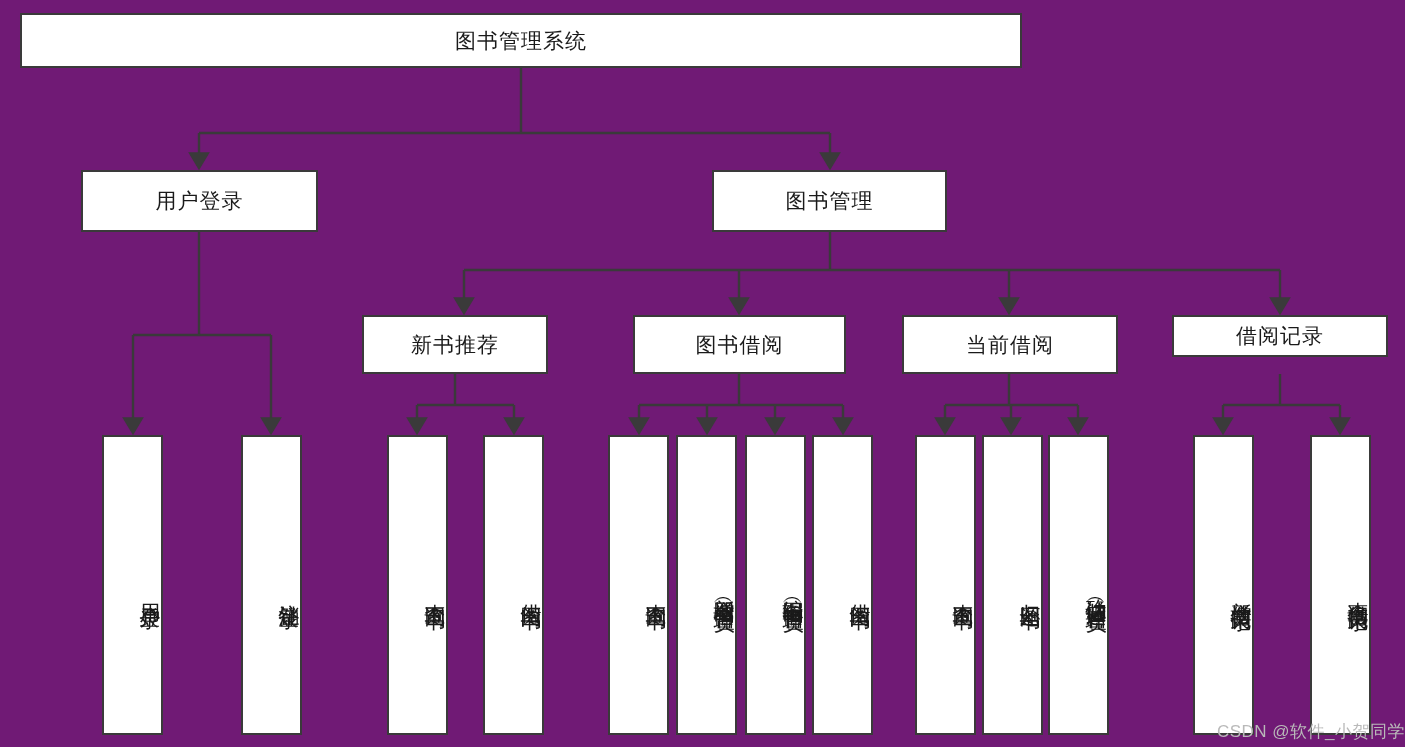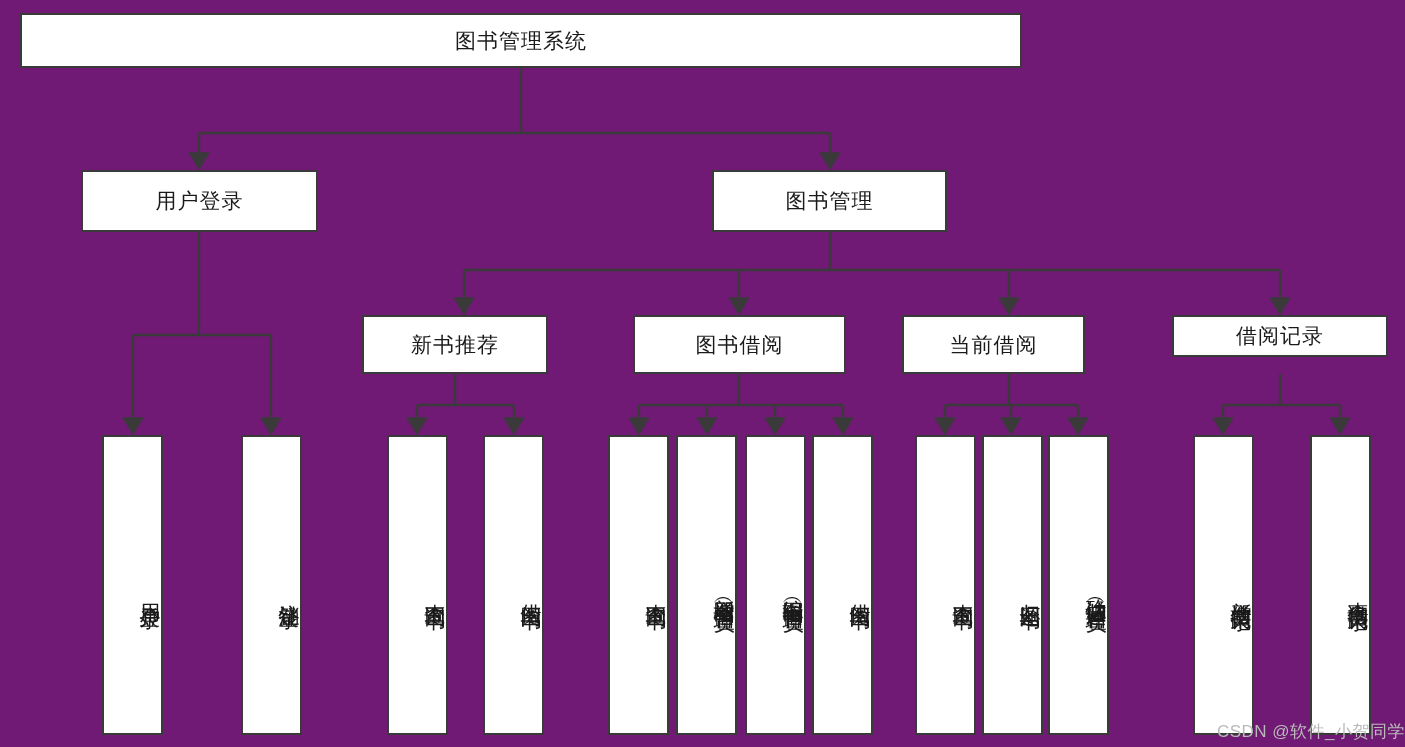--- a/index.html
+++ b/index.html
@@ -132,21 +132,21 @@
   <div class="node horiz" style="left:712px; top:170px; width:235px; height:62px;">
     <span>图书管理</span>
   </div>
 
   <div class="node horiz" style="left:362px; top:315px; width:186px; height:59px;">
     <span>新书推荐</span>
   </div>
   <div class="node horiz" style="left:633px; top:315px; width:213px; height:59px;">
     <span>图书借阅</span>
   </div>
-  <div class="node horiz" style="left:902px; top:315px; width:183px; height:59px;">
+  <div class="node horiz" style="left:902px; top:315px; width:216px; height:59px;">
     <span>当前借阅</span>
   </div>
   <div class="node horiz" style="left:1172px; top:315px; width:216px; height:42px;">
     <span>借阅记录</span>
   </div>
 
   <div class="node vert" style="left:102px; top:435px; width:61px; height:300px;">
     <span class="vtext">用户登录</span>
   </div>
   <div class="node vert" style="left:241px; top:435px; width:61px; height:300px;">

